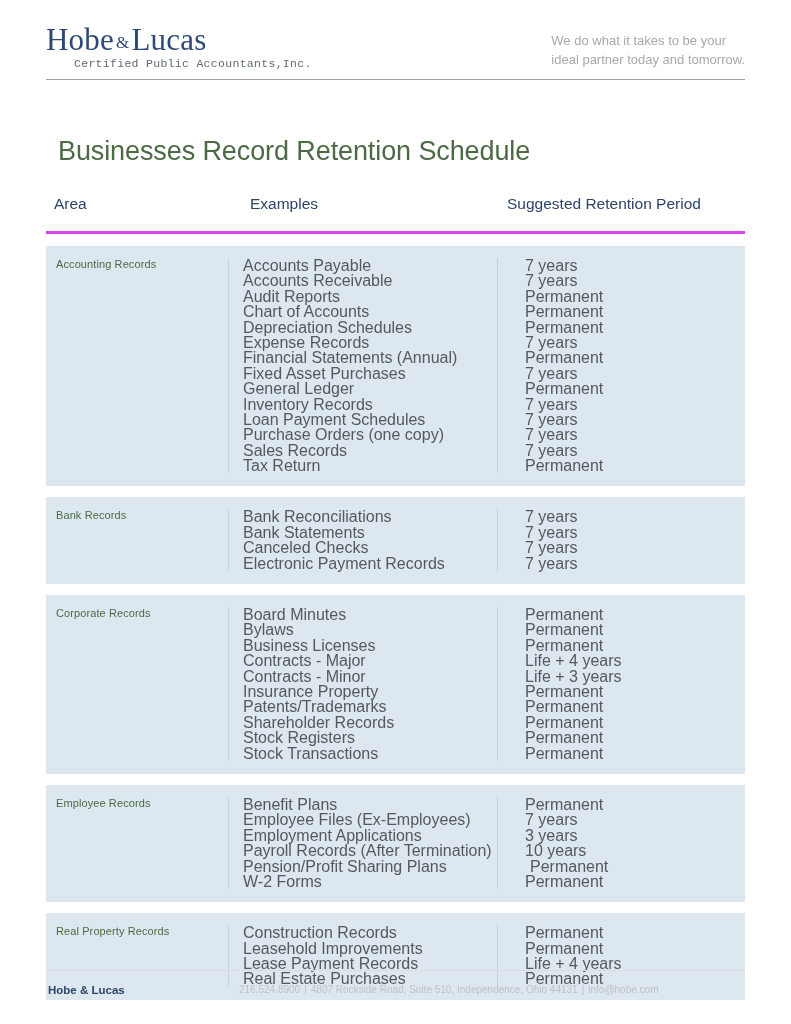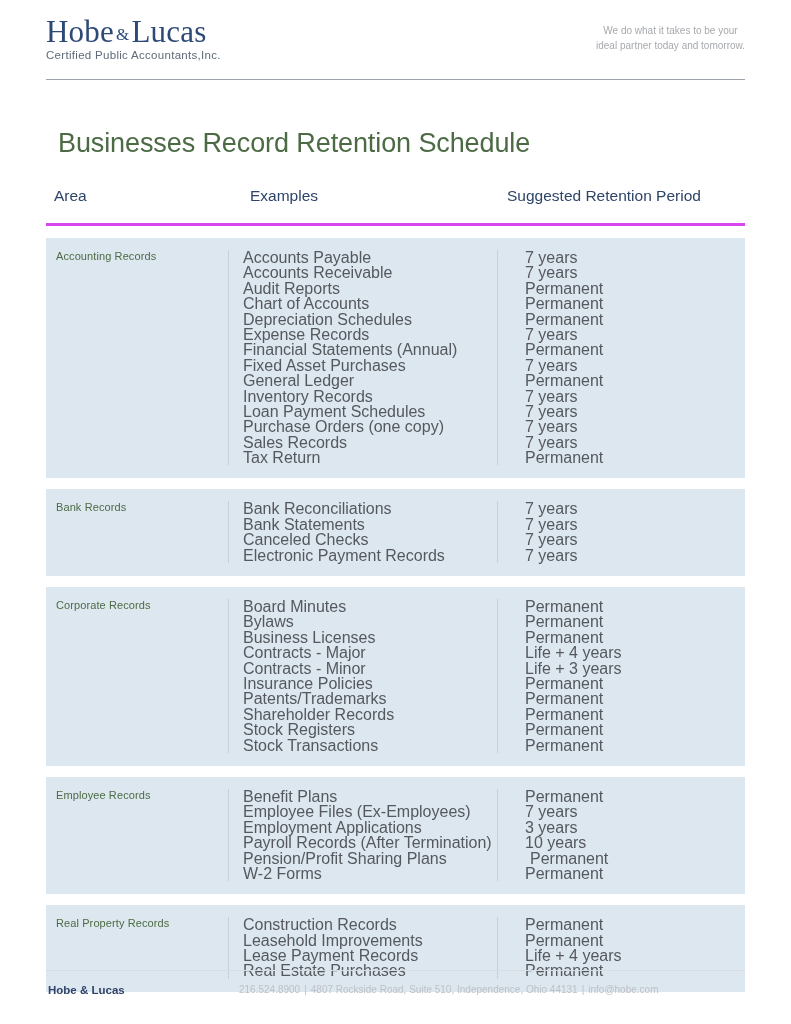--- a/index.html
+++ b/index.html
@@ -14,21 +14,21 @@
     color: #4a4a4a;
     -webkit-font-smoothing: antialiased;
     position: relative;
     overflow: hidden;
   }
   .page {
     width: 791px;
     height: 1024px;
     position: relative;
     box-sizing: border-box;
-    padding: 0 46px;
+    padding: 8px 46px;
   }
 
   
   .masthead {
     position: relative;
     height: 74px;
   }
   .brand {
     position: absolute;
     left: 0;
@@ -42,33 +42,34 @@
     line-height: 1;
     white-space: nowrap;
   }
   .brand-name .amp {
     font-size: 17px;
     padding: 0 2px;
     position: relative;
     top: -2px;
   }
   .brand-sub {
-    font-family: Liberation Sans, sans-serif;
+    font-family: Liberation Mono, monospace;
     font-size: 11.5px;
     color: #5f6b7a;
     letter-spacing: 0.3px;
     margin-top: 2px;
     white-space: nowrap;
+    margin-left: 28px;
   }
   .tagline {
     position: absolute;
     right: 0;
     top: 24px;
-    text-align: center;
-    font-size: 10px;
+    text-align: left;
+    font-size: 13px;
     line-height: 1.45;
     color: #a6a9ad;
   }
   .rule-top {
     border-bottom: 1px solid #9ea4ae;
     margin: 0;
     height: 0;
     position: absolute;
     left: 46px;
     right: 46px;
@@ -243,21 +244,21 @@
         </div>
       </div>
       <div class="section">
         <div class="sec-area">Corporate Records</div>
         <div class="rows">
           <div class="row"><span class="ex">Board Minutes</span><span class="pd">Permanent</span></div>
           <div class="row"><span class="ex">Bylaws</span><span class="pd">Permanent</span></div>
           <div class="row"><span class="ex">Business Licenses</span><span class="pd">Permanent</span></div>
           <div class="row"><span class="ex">Contracts - Major</span><span class="pd">Life + 4 years</span></div>
           <div class="row"><span class="ex">Contracts - Minor</span><span class="pd">Life + 3 years</span></div>
-          <div class="row"><span class="ex">Insurance Policies</span><span class="pd">Permanent</span></div>
+          <div class="row"><span class="ex">Insurance Property</span><span class="pd">Permanent</span></div>
           <div class="row"><span class="ex">Patents/Trademarks</span><span class="pd">Permanent</span></div>
           <div class="row"><span class="ex">Shareholder Records</span><span class="pd">Permanent</span></div>
           <div class="row"><span class="ex">Stock Registers</span><span class="pd">Permanent</span></div>
           <div class="row"><span class="ex">Stock Transactions</span><span class="pd">Permanent</span></div>
         </div>
       </div>
       <div class="section">
         <div class="sec-area">Employee Records</div>
         <div class="rows">
           <div class="row"><span class="ex">Benefit Plans</span><span class="pd">Permanent</span></div>

